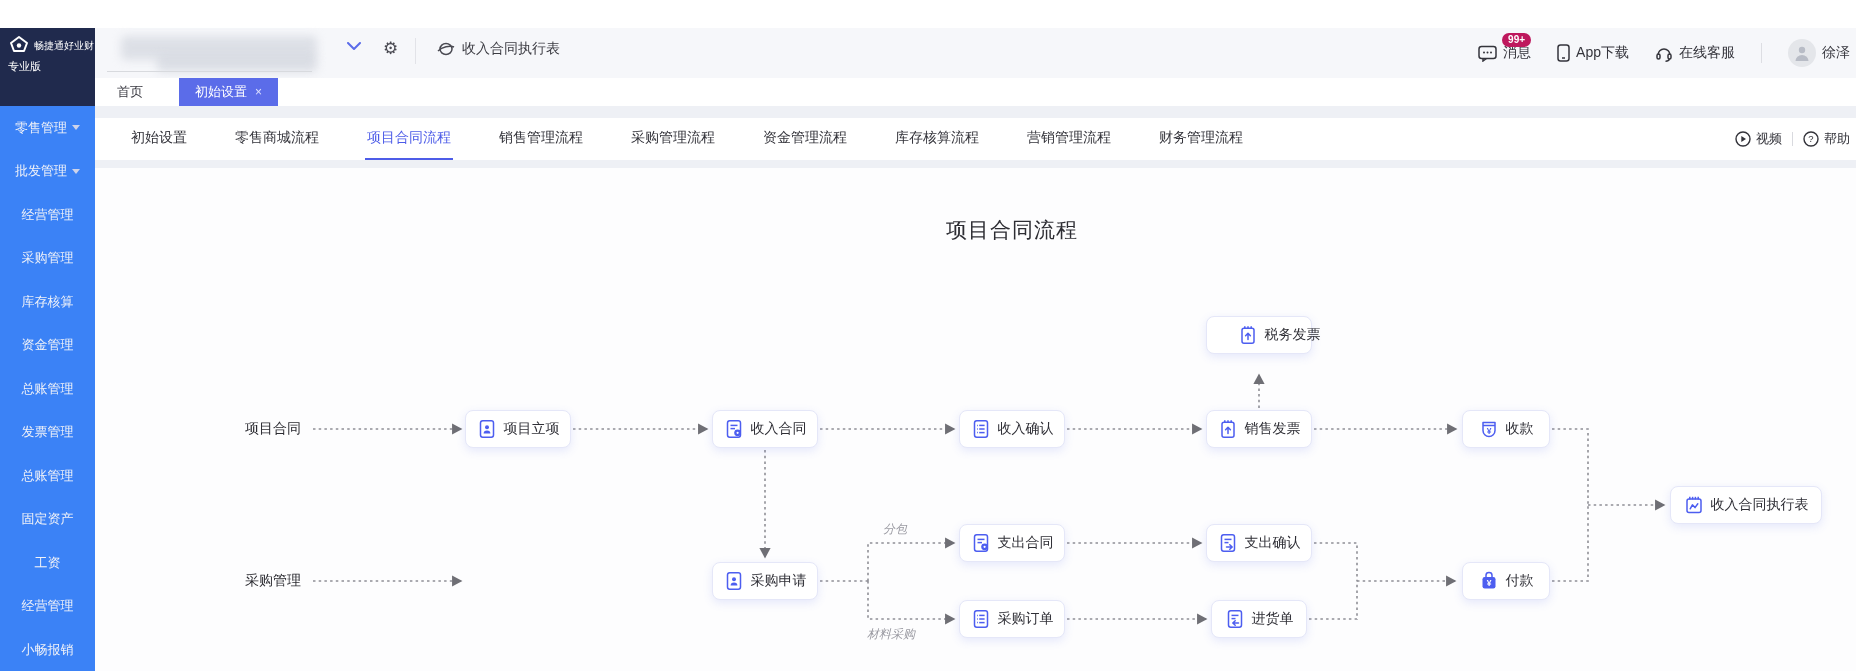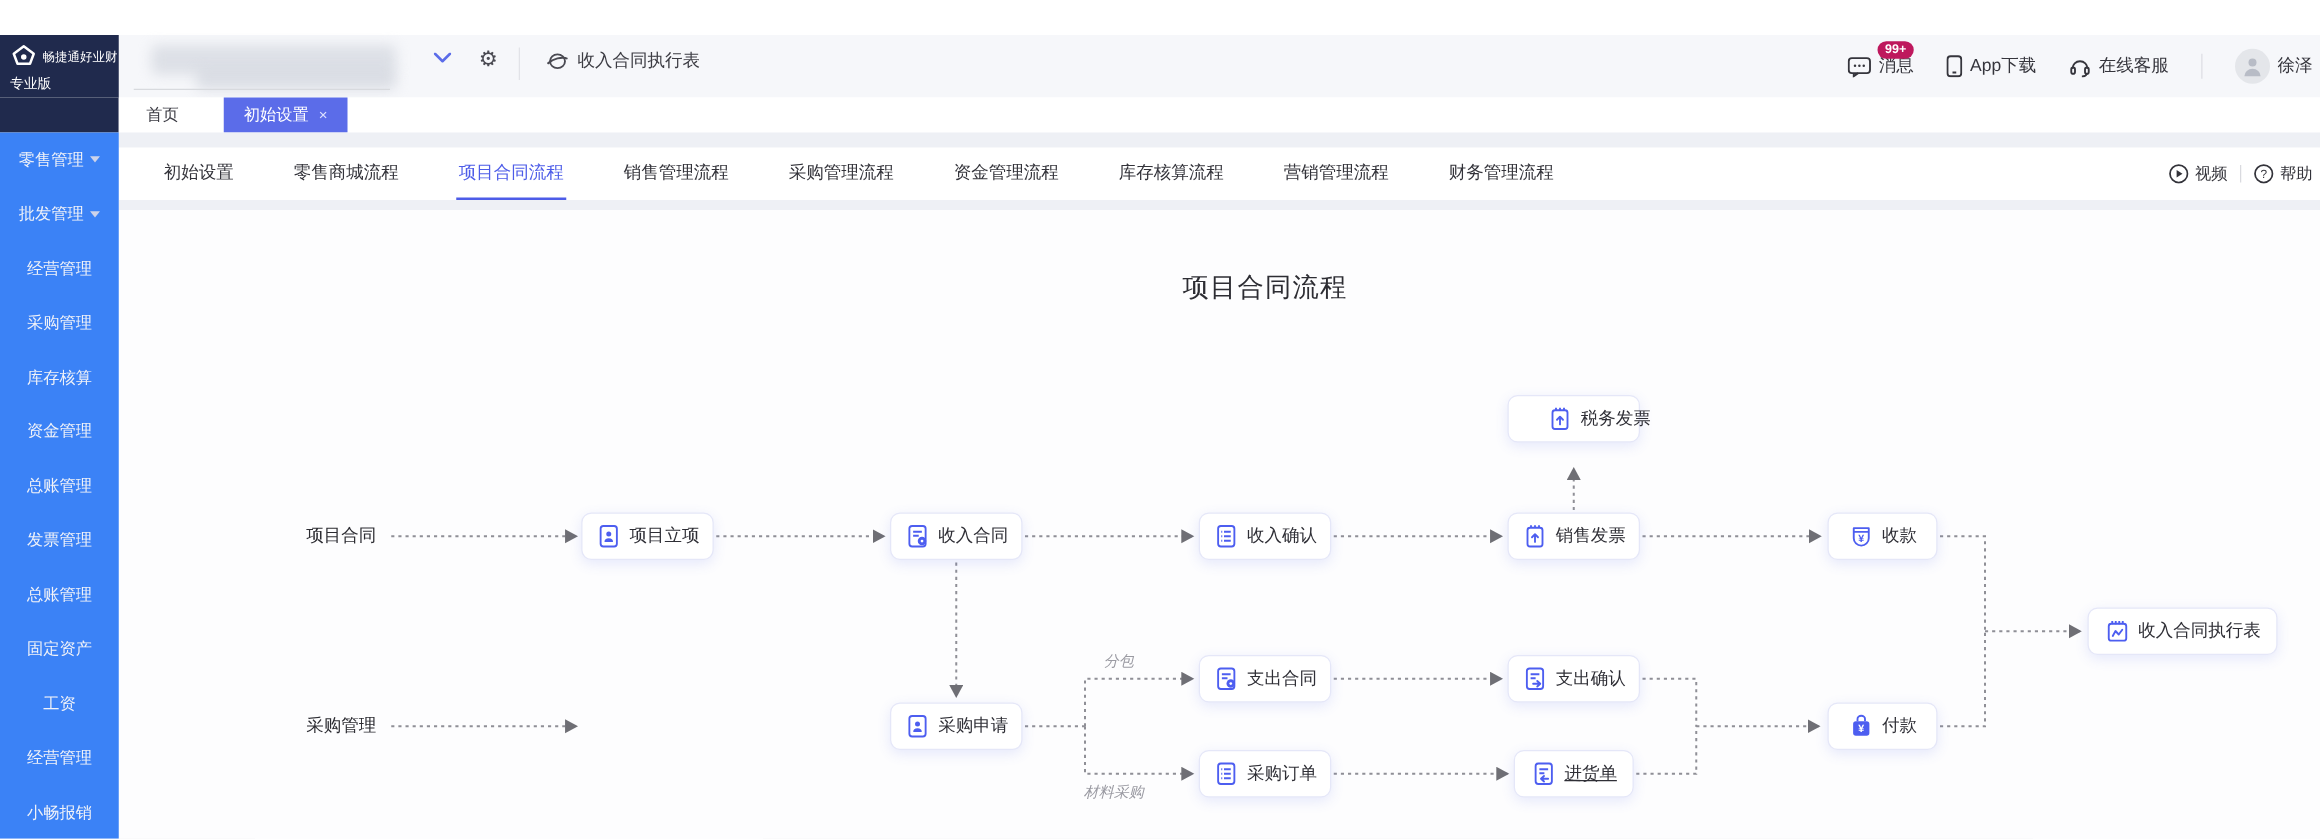--- a/index.html
+++ b/index.html
@@ -389,21 +389,21 @@
             <line x1="8.2" y1="6.4" x2="13.6" y2="6.4" stroke="#4d5ef0" stroke-width="1.5"></line>
             <line x1="8.2" y1="10" x2="13.6" y2="10" stroke="#4d5ef0" stroke-width="1.5"></line>
             <line x1="8.2" y1="13.6" x2="13.6" y2="13.6" stroke="#4d5ef0" stroke-width="1.5"></line>
             <line x1="6" y1="6.4" x2="6.8" y2="6.4" stroke="#4d5ef0" stroke-width="1.5"></line>
             <line x1="6" y1="10" x2="6.8" y2="10" stroke="#4d5ef0" stroke-width="1.5"></line>
             <line x1="6" y1="13.6" x2="6.8" y2="13.6" stroke="#4d5ef0" stroke-width="1.5"></line>
           </svg>
         </span>
         <span>采购订单</span>
       </div>
-      <div class="flow-node" style="left: 1116px; top: 432px; width: 96px; text-decoration: underline;">
+      <div class="flow-node" style="left: 1116px; top: 432px; width: 96px;">
         <span>
           <svg class="icon" width="20" height="20" viewBox="0 0 20 20">
             <rect x="3.5" y="1.8" width="13" height="16.4" rx="2.2" fill="none" stroke="#4d5ef0" stroke-width="1.5"></rect>
             <line x1="6.5" y1="6.4" x2="13.5" y2="6.4" stroke="#4d5ef0" stroke-width="1.5"></line>
             <line x1="6.5" y1="9.6" x2="10.5" y2="9.6" stroke="#4d5ef0" stroke-width="1.5"></line>
             <path d="M13.5 14 L8 14 M10.2 11.8 L7.8 14 L10.2 16.2" fill="none" stroke="#4d5ef0" stroke-width="1.5" stroke-linecap="round" stroke-linejoin="round"></path>
           </svg>
         </span>
         <span>进货单</span>
       </div>

